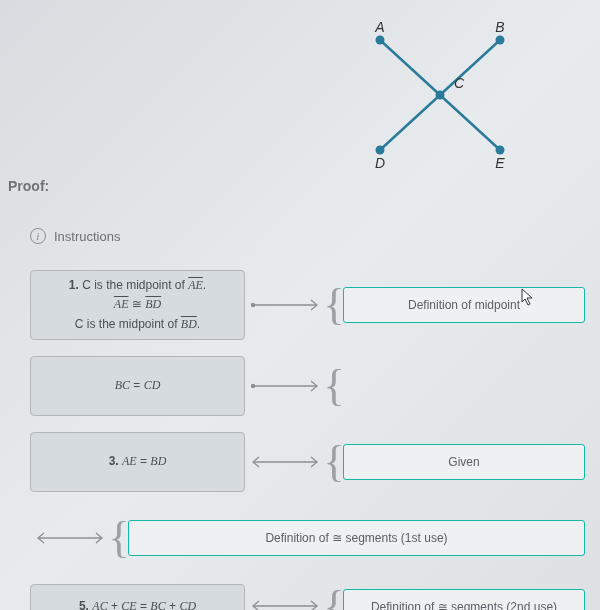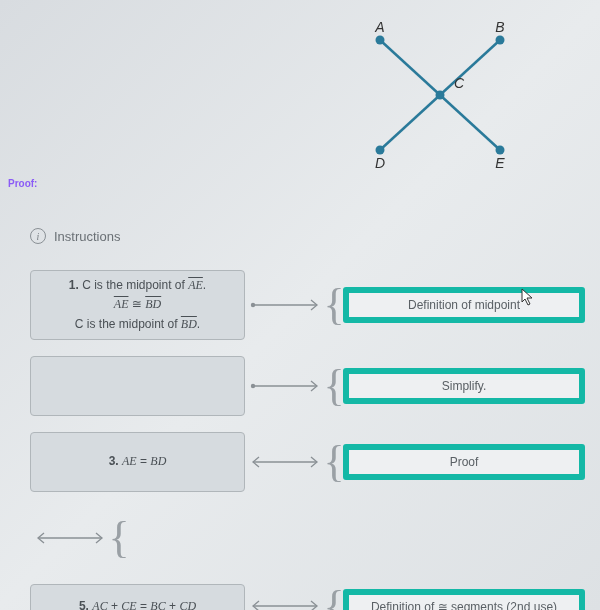--- a/index.html
+++ b/index.html
@@ -18,22 +18,22 @@
       top: 20px;
       right: 70px;
       width: 180px;
       height: 150px;
     }
     .proof-label {
       position: absolute;
       top: 178px;
       left: 8px;
       font-weight: bold;
-      font-size: 10px;
-      color: #8b5cf6;
+      font-size: 14px;
+      color: #737373;
     }
     .instructions {
       position: absolute;
       top: 228px;
       left: 30px;
       display: flex;
       align-items: center;
       gap: 8px;
       color: #6a7075;
       font-size: 13px;
@@ -101,21 +101,21 @@
       justify-content: center;
       font-size: 44px;
       color: #9aa0a5;
       font-family: Georgia, serif;
       line-height: 0;
       align-self: stretch;
     }
     .reason-box {
       flex: 1;
       background: #eef0f2;
-      border: 6px solid #14b8a6;
+      border: 1px solid #14b8a6;
       border-radius: 3px;
       height: 36px;
       display: flex;
       align-items: center;
       justify-content: center;
       font-size: 12px;
       color: #5a6065;
     }
     .cursor {
       position: absolute;
@@ -166,56 +166,57 @@
           <circle cx="8" cy="35" r="2.2" fill="#8a9095"></circle>
           <polyline points="66,30 72,35 66,40" fill="none" stroke="#8a9095" stroke-width="1.3"></polyline>
         </svg>
     </div>
     <div class="brace">{</div>
     <div class="reason-box">Definition of midpoint</div>
   </div>
 
   <div class="proof-row">
     <div class="statement-box">
+        <span class="line"><span class="mathit">BC</span> = <span class="mathit">CD</span></span>
       </div>
     <div class="connector">
       <svg viewBox="0 0 80 60">
           <line x1="8" y1="30" x2="72" y2="30" stroke="#8a9095" stroke-width="1.3"></line>
           <circle cx="8" cy="30" r="2.2" fill="#8a9095"></circle>
           <polyline points="66,25 72,30 66,35" fill="none" stroke="#8a9095" stroke-width="1.3"></polyline>
         </svg>
     </div>
     <div class="brace">{</div>
-    <div class="reason-box">Simplify.</div>
   </div>
 
   <div class="proof-row">
     <div class="statement-box">
         <span class="line"><b>3.</b> <span class="mathit">AE</span> = <span class="mathit">BD</span></span>
       </div>
     <div class="connector">
       <svg viewBox="0 0 80 60">
           <line x1="8" y1="30" x2="72" y2="30" stroke="#8a9095" stroke-width="1.3"></line>
           <polyline points="14,25 8,30 14,35" fill="none" stroke="#8a9095" stroke-width="1.3"></polyline>
           <polyline points="66,25 72,30 66,35" fill="none" stroke="#8a9095" stroke-width="1.3"></polyline>
         </svg>
     </div>
     <div class="brace">{</div>
-    <div class="reason-box">Proof</div>
+    <div class="reason-box">Given</div>
   </div>
 
   <div class="proof-row">
     <div class="connector">
       <svg viewBox="0 0 80 60">
           <line x1="8" y1="30" x2="72" y2="30" stroke="#8a9095" stroke-width="1.3"></line>
           <polyline points="14,25 8,30 14,35" fill="none" stroke="#8a9095" stroke-width="1.3"></polyline>
           <polyline points="66,25 72,30 66,35" fill="none" stroke="#8a9095" stroke-width="1.3"></polyline>
         </svg>
     </div>
     <div class="brace">{</div>
+    <div class="reason-box">Definition of ≅ segments (1st use)</div>
   </div>
 
   <div class="proof-row last">
     <div class="statement-box">
         <span class="line"><b>5.</b> <span class="mathit">AC</span> + <span class="mathit">CE</span> = <span class="mathit">BC</span> + <span class="mathit">CD</span></span>
       </div>
     <div class="connector">
       <svg viewBox="0 0 80 45">
           <line x1="8" y1="22" x2="72" y2="22" stroke="#8a9095" stroke-width="1.3"></line>
           <polyline points="14,17 8,22 14,27" fill="none" stroke="#8a9095" stroke-width="1.3"></polyline>

